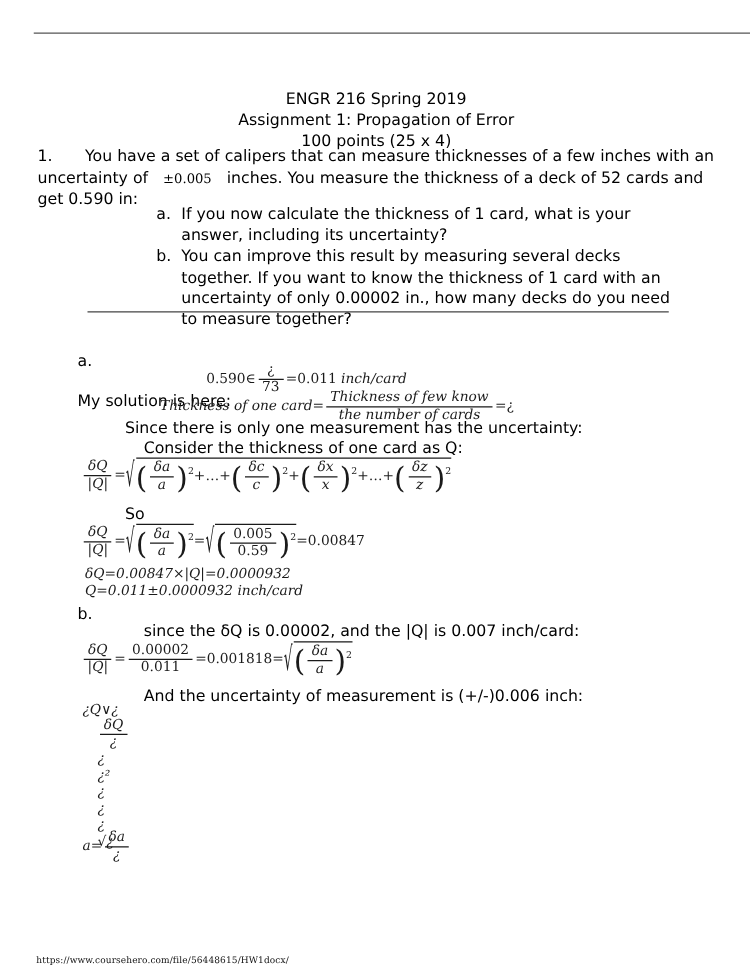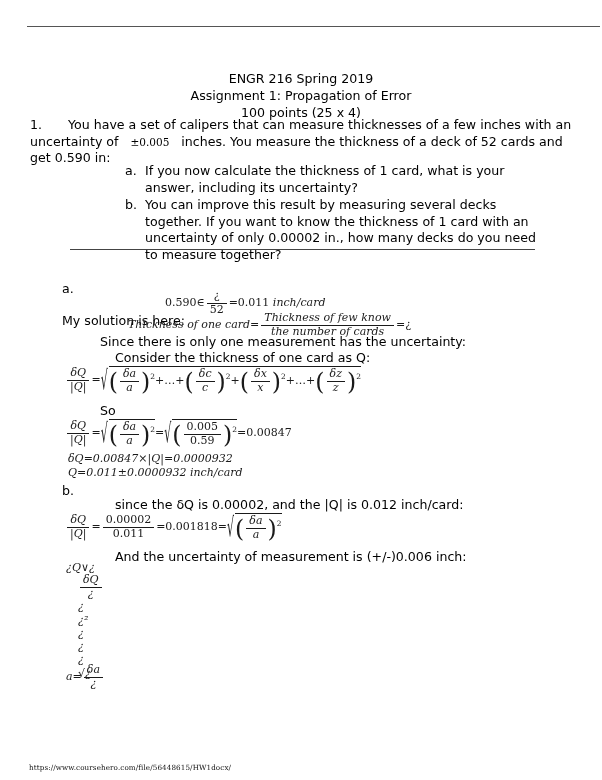--- a/index.html
+++ b/index.html
@@ -183,21 +183,21 @@
     </div>
   </div>
 
   <div class="rule-mid"></div>
 
   <div class="sol-intro">My solution is here:</div>
   <div class="mark-a">a.</div>
   <div class="mark-b">b.</div>
 
   <div class="math eq-1">
-    <span class="up">0.590∈</span><span class="frac"><span class="n up">¿</span><span class="d up">52</span></span><span class="up">=0.011</span>&nbsp;<span>inch/card</span>
+    <span class="up">0.590∈</span><span class="frac"><span class="n up">¿</span><span class="d up">73</span></span><span class="up">=0.011</span>&nbsp;<span>inch/card</span>
   </div>
 
   <div class="math eq-2">
     <span>Thickness of one card=</span><span class="frac"><span class="n">Thickness of few know</span><span class="d">the number of cards</span></span><span class="up">=¿</span>
   </div>
 
   <div class="txt t-since">Since there is only one measurement has the uncertainty:</div>
   <div class="txt t-consider">Consider the thickness of one card as Q:</div>
 
   <div class="math eq-3">
@@ -206,21 +206,21 @@
 
   <div class="txt t-so">So</div>
 
   <div class="math eq-4">
     <span class="frac"><span class="n">δQ</span><span class="d">|Q|</span></span><span class="up">=</span><span class="sqrt"><span class="sym up">√</span><span class="bar"><span class="paren">(</span><span class="frac"><span class="n">δa</span><span class="d">a</span></span><span class="paren">)</span><span class="sup">2</span></span></span><span class="up">=</span><span class="sqrt"><span class="sym up">√</span><span class="bar"><span class="paren">(</span><span class="frac"><span class="n up">0.005</span><span class="d up">0.59</span></span><span class="paren">)</span><span class="sup">2</span></span></span><span class="up">=0.00847</span>
   </div>
 
   <div class="math eq-5">δQ=0.00847×|Q|=0.0000932</div>
   <div class="math eq-6">Q=0.011±0.0000932 inch/card</div>
 
-  <div class="txt t-sinceb">since the δQ is 0.00002, and the |Q| is 0.012 inch/card:</div>
+  <div class="txt t-sinceb">since the δQ is 0.00002, and the |Q| is 0.007 inch/card:</div>
 
   <div class="math eq-7">
     <span class="frac"><span class="n">δQ</span><span class="d">|Q|</span></span><span class="up">=</span><span class="frac"><span class="n up">0.00002</span><span class="d up">0.011</span></span><span class="up">=0.001818=</span><span class="sqrt"><span class="sym up">√</span><span class="bar"><span class="paren">(</span><span class="frac"><span class="n">δa</span><span class="d">a</span></span><span class="paren">)</span><span class="sup">2</span></span></span>
   </div>
 
   <div class="txt t-anduncert">And the uncertainty of measurement is (+/-)0.006 inch:</div>
 
   <div class="stack">
     <span class="row">¿Q∨¿</span>
     <span class="row ind"><span class="frac"><span class="n">δQ</span><span class="d">¿</span></span></span>

